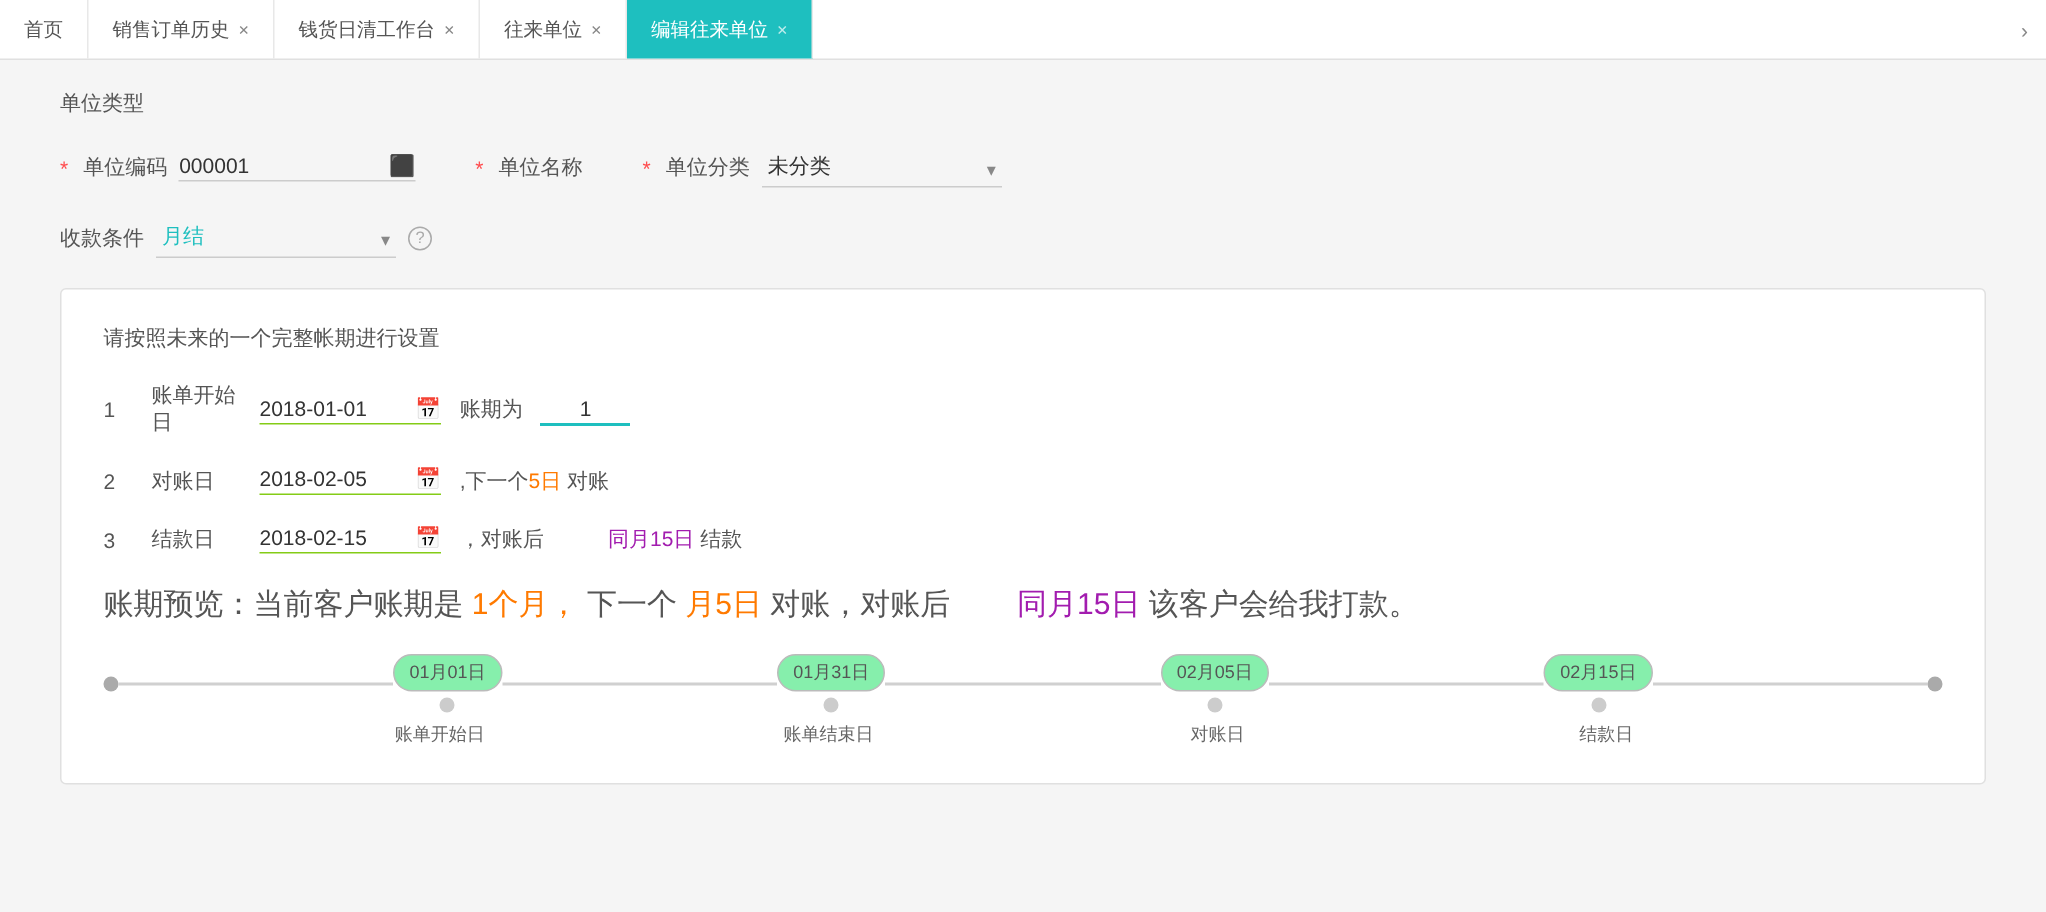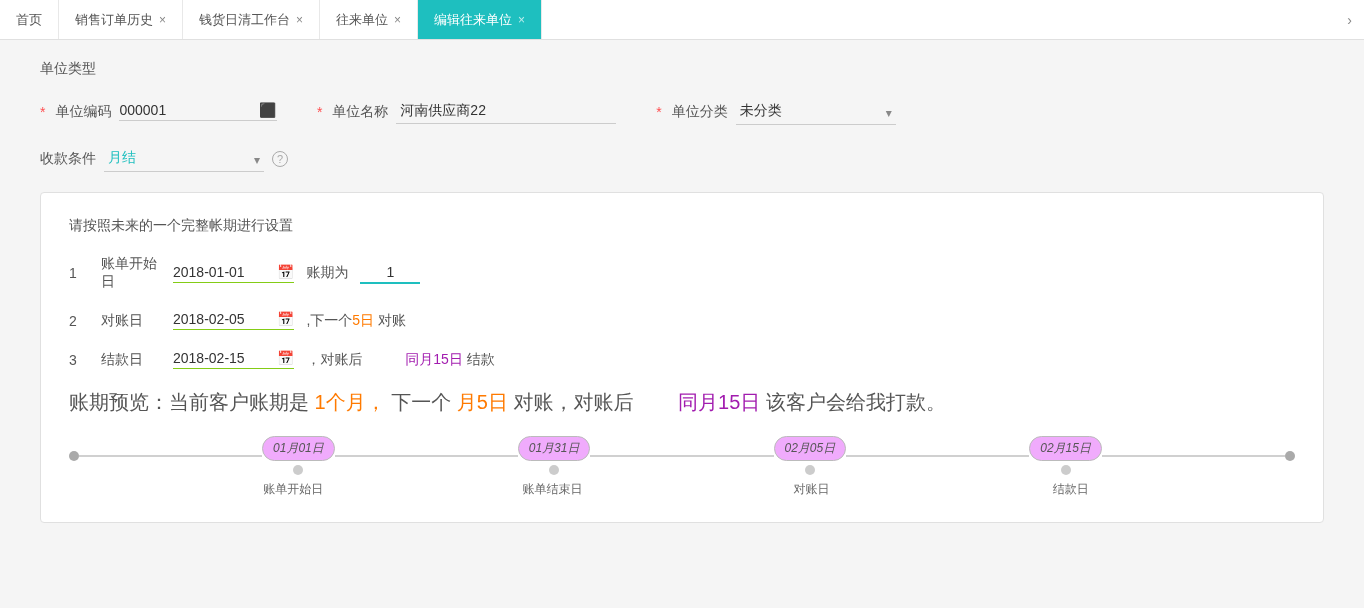--- a/index.html
+++ b/index.html
@@ -258,28 +258,27 @@
       height: 2px;
       background: #d0d0d0;
     }
     .tl-node {
       display: flex;
       flex-direction: column;
       align-items: center;
       flex-shrink: 0;
     }
     .tl-badge {
-      background: #f0abfc;
+      background: #86efac;
       border: 1px solid #bbb;
       border-radius: 20px;
       padding: 3px 10px;
       font-size: 12px;
       color: #555;
       white-space: nowrap;
-      font-style: italic;
     }
     .tl-dot {
       width: 10px;
       height: 10px;
       background: #ccc;
       border-radius: 50%;
       margin-top: 4px;
     }
     .tl-end-dot {
       width: 10px;
@@ -342,21 +341,20 @@
       <span class="required-star">*</span>
       <span class="form-label">单位编码</span>
       <div class="field-with-icon">
         <input type="text" value="000001" style="">
         <span class="calendar-icon">⬛</span>
       </div>
     </div>
     <div class="form-field">
       <span class="required-star">*</span>
       <span class="form-label">单位名称</span>
-      <input type="text" class="form-input wide" value="河南供应商22" style="">
     </div>
     <div class="form-field">
       <span class="required-star">*</span>
       <span class="form-label">单位分类</span>
       <div class="dropdown-field">
         <span class="dropdown-value">未分类</span>
         <span class="dropdown-arrow">▾</span>
       </div>
     </div>
   </div>

